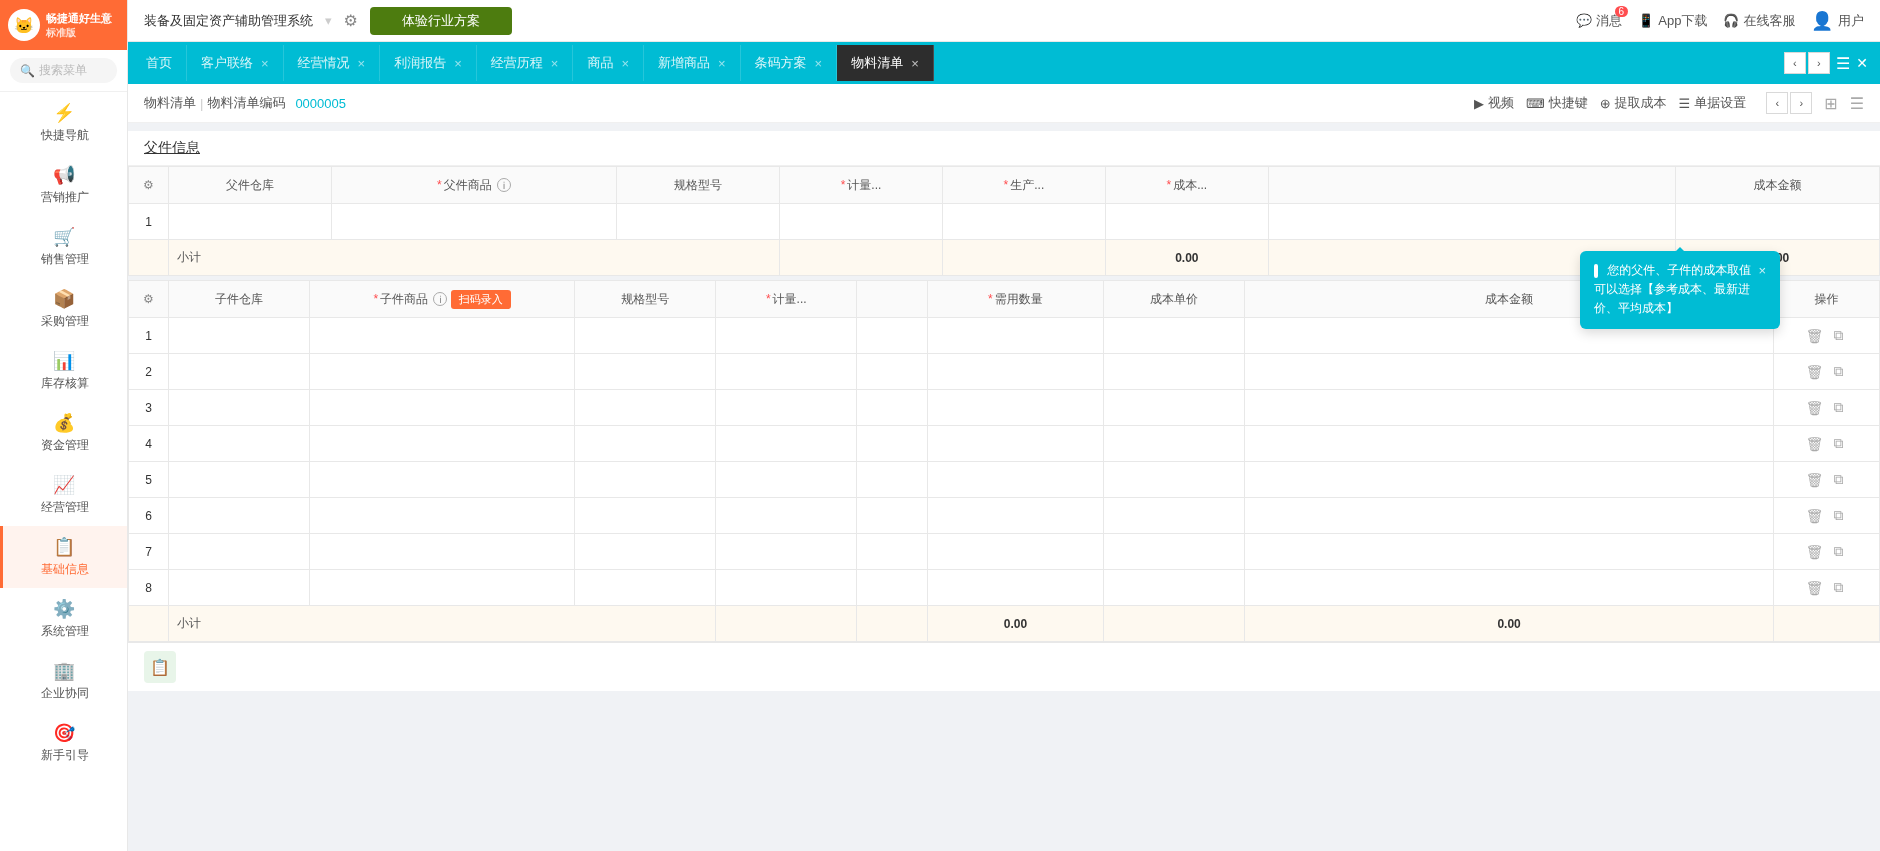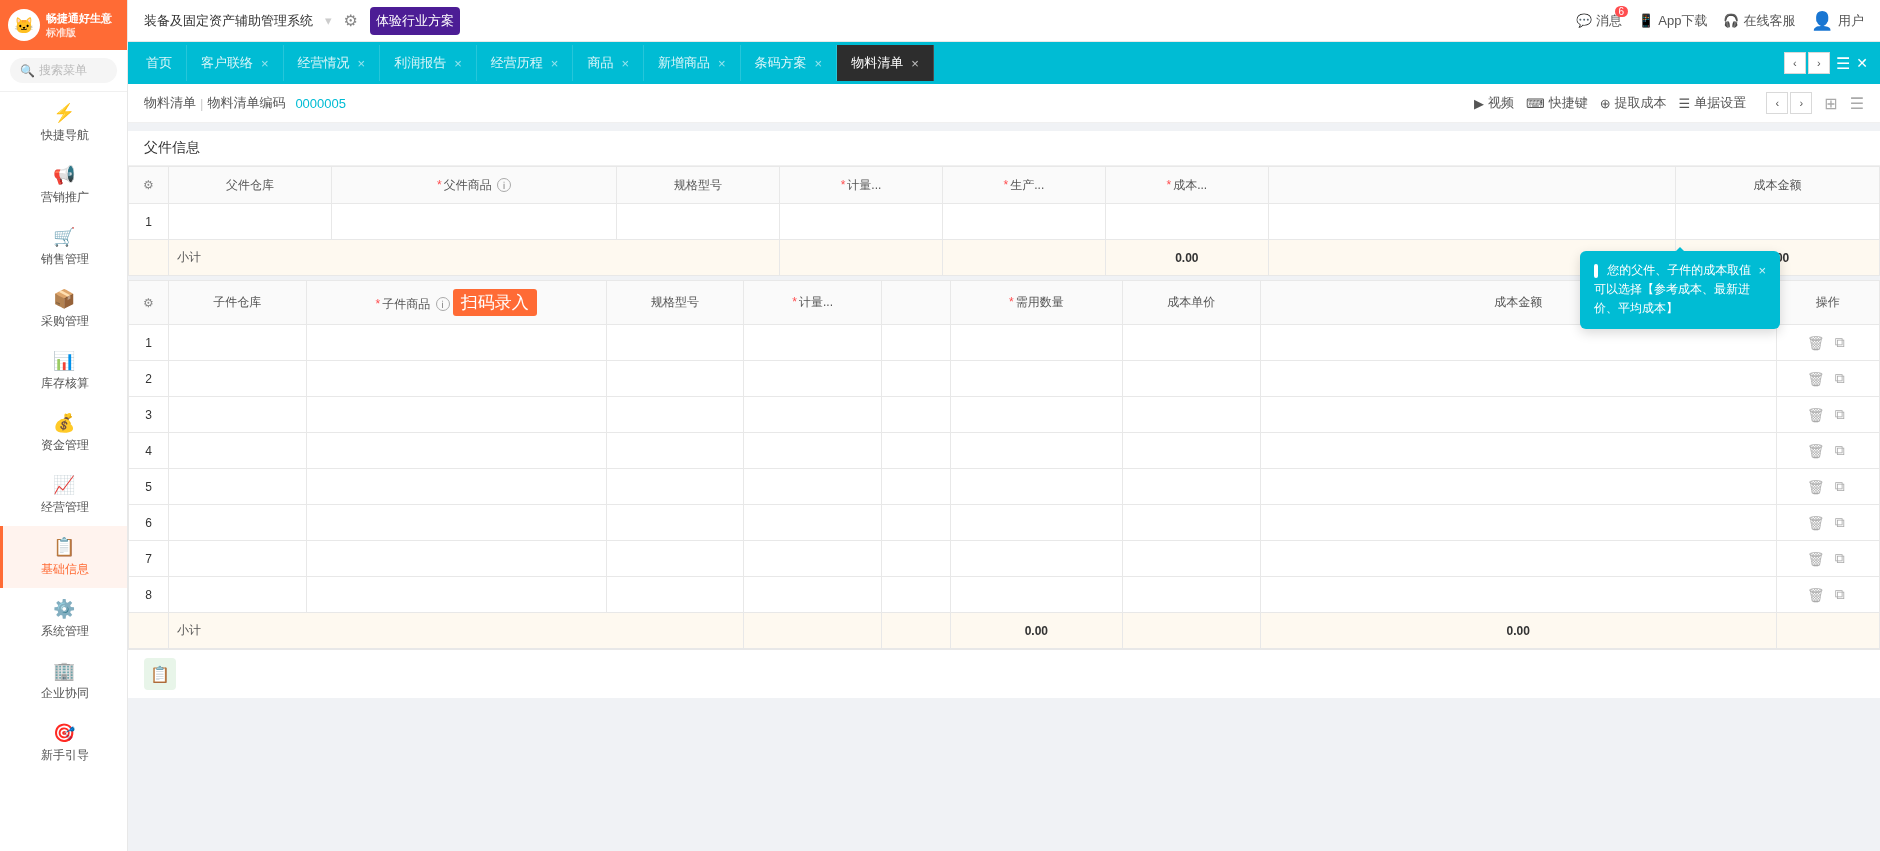--- a/index.html
+++ b/index.html
@@ -90,25 +90,25 @@
     .topbar {
       background: #fff;
       border-bottom: 1px solid #e8e8e8;
       display: flex;
       align-items: center;
       padding: 0 16px;
       height: 42px;
       gap: 12px;
     }
     .topbar-btn {
-      background: #4c1d95;
+      background: #4d7c0f;
       color: #fff;
       border: none;
       border-radius: 4px;
-      padding: 5px 6px;
+      padding: 5px 32px;
       font-size: 13px;
       cursor: pointer;
       white-space: nowrap;
     }
     .topbar-actions {
       display: flex;
       align-items: center;
       gap: 16px;
       color: #555;
       font-size: 13px;
@@ -208,20 +208,21 @@
       background: #fff;
       margin: 8px 0 0 0;
       padding: 0;
     }
     .section-title {
       padding: 8px 16px;
       font-size: 14px;
       font-weight: 500;
       color: #333;
       border-bottom: 1px solid #f0f0f0;
+      text-decoration: underline;
     }
 
     
     .data-table {
       width: 100%;
       border-collapse: collapse;
       font-size: 12px;
     }
     .data-table th {
       background: #fafafa;
@@ -257,21 +258,21 @@
       color: #888;
       margin-left: 2px;
       cursor: pointer;
     }
     .scan-btn {
       background: #ff6b35;
       color: #fff;
       border: none;
       border-radius: 3px;
       padding: 2px 8px;
-      font-size: 17px;
+      font-size: 11px;
       cursor: pointer;
     }
     .gear-icon {
       width: 20px;
       height: 20px;
       display: inline-flex;
       align-items: center;
       justify-content: center;
       color: #888;
       cursor: pointer;

